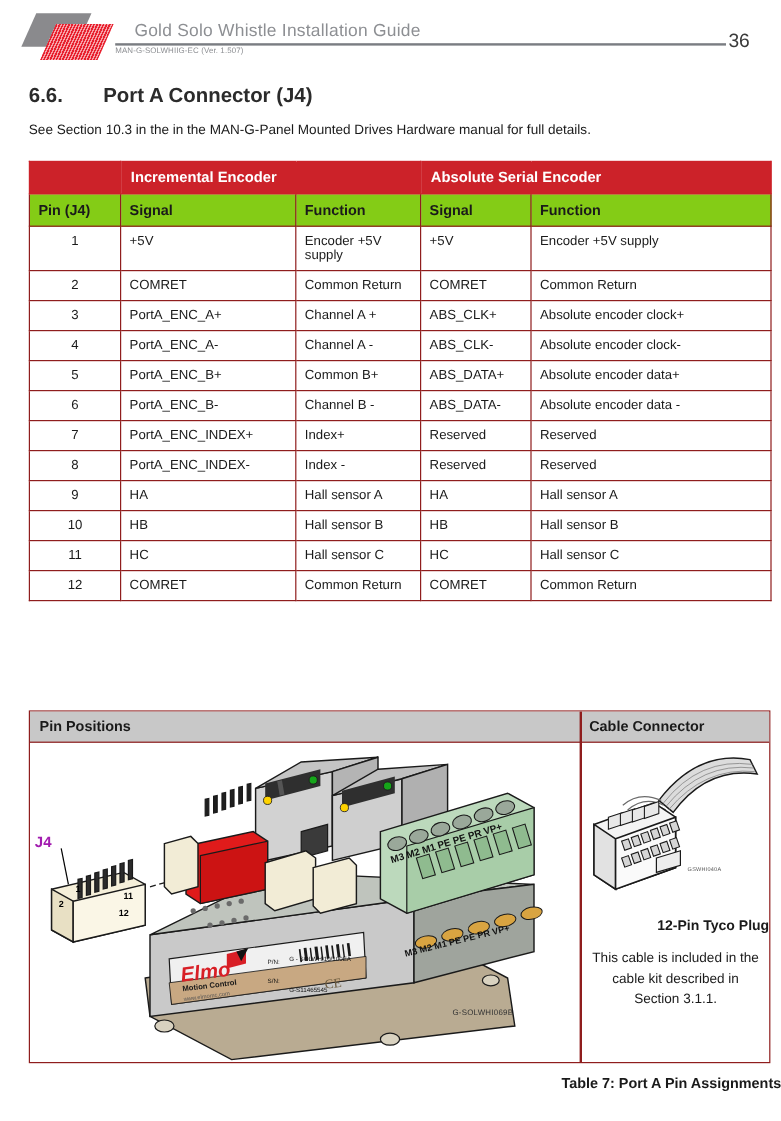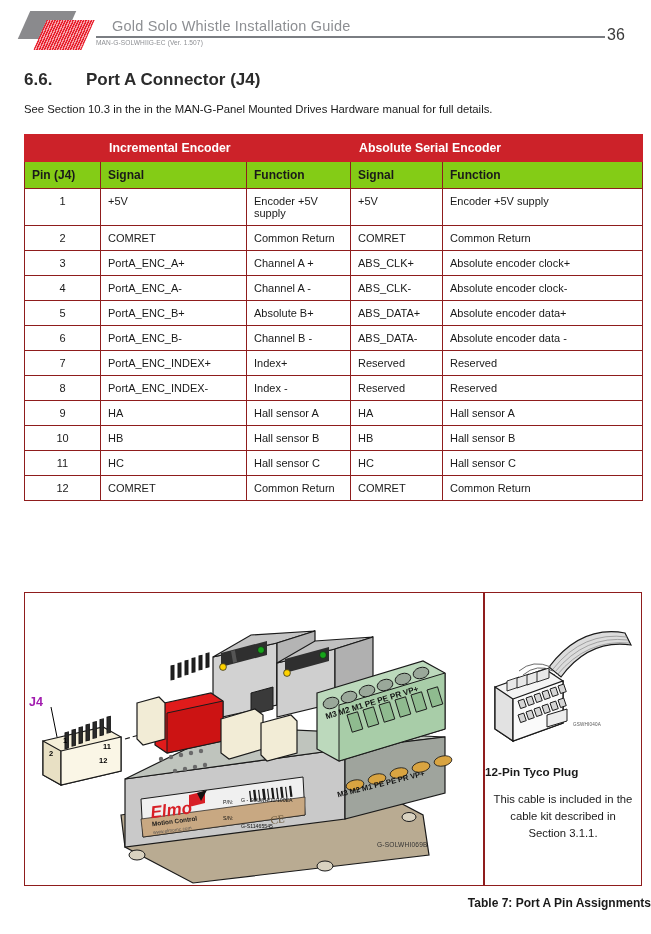--- a/index.html
+++ b/index.html
@@ -41,21 +41,21 @@
   .panel{position:absolute;left:24px;top:592px;width:618px;height:294px;
     border:1.6px solid #8f1d1d;box-sizing:border-box;}
   .panel-head{position:absolute;left:0;top:0;width:100%;height:26px;background:#c8c8c8;
     border-bottom:1.6px solid #8f1d1d;box-sizing:border-box;}
   .panel-head .lbl{position:absolute;top:5px;font-size:12px;font-weight:bold;color:#1a1a1a;}
   .panel-head .lbl.left{left:8px;}
   .panel-head .lbl.right{left:466px;}
   .vdiv{position:absolute;left:458px;top:0;width:1.6px;height:292px;background:#8f1d1d;}
   .pin-pos{position:absolute;left:0;top:26px;width:458px;height:266px;overflow:hidden;}
   .cable{position:absolute;left:460px;top:26px;width:156px;height:266px;overflow:hidden;}
-  .cable-title{position:absolute;left:0;top:146px;width:156px;text-align:left;
+  .cable-title{position:absolute;left:0;top:146px;width:156px;text-align:right;
     font-size:11.7px;font-weight:bold;color:#1a1a1a;}
   .cable-desc{position:absolute;left:8px;top:172px;width:140px;text-align:center;
     font-size:11.3px;line-height:17px;color:#1a1a1a;}
   .cable-code{position:absolute;left:88px;top:103px;font-size:4.6px;color:#555;
     letter-spacing:.2px;}
   .j4-label{position:absolute;left:4px;top:76px;font-size:12.5px;font-weight:bold;color:#a21caf;}
   .dwg-code{position:absolute;left:352px;top:222px;font-size:6.6px;color:#333;letter-spacing:.2px;}
   .pn-txt{position:absolute;font-size:5.2px;color:#111;}
   .caption{position:absolute;left:0;top:896px;width:651px;text-align:right;
     font-size:12px;font-weight:bold;color:#1a1a1a;}
@@ -126,21 +126,21 @@
       <tr>
         <td class="pin">4</td>
         <td>PortA_ENC_A-</td>
         <td>Channel A -</td>
         <td>ABS_CLK-</td>
         <td>Absolute encoder clock-</td>
       </tr>
       <tr>
         <td class="pin">5</td>
         <td>PortA_ENC_B+</td>
-        <td>Absolute B+</td>
+        <td>Common B+</td>
         <td>ABS_DATA+</td>
         <td>Absolute encoder data+</td>
       </tr>
       <tr>
         <td class="pin">6</td>
         <td>PortA_ENC_B-</td>
         <td>Channel B -</td>
         <td>ABS_DATA-</td>
         <td>Absolute encoder data -</td>
       </tr>
@@ -183,20 +183,24 @@
         <td class="pin">12</td>
         <td>COMRET</td>
         <td>Common Return</td>
         <td>COMRET</td>
         <td>Common Return</td>
       </tr>
     </tbody>
 </table>
 
 <div class="panel">
+  <div class="panel-head">
+    <div class="lbl left">Pin Positions</div>
+    <div class="lbl right">Cable Connector</div>
+  </div>
   <div class="vdiv"></div>
 
   <div class="pin-pos">
     <div class="j4-label">J4</div>
     <svg width="458" height="266" viewBox="0 0 458 266">
 
       <path d="M26 88 L32 118" stroke="#000" stroke-width="1" fill="none"></path>
 
       <g>
         <path d="M18 122 L78 108 L96 118 L96 152 L36 166 L18 156 Z" fill="#f5efd9" stroke="#1a1a1a" stroke-width="1.2"></path>

